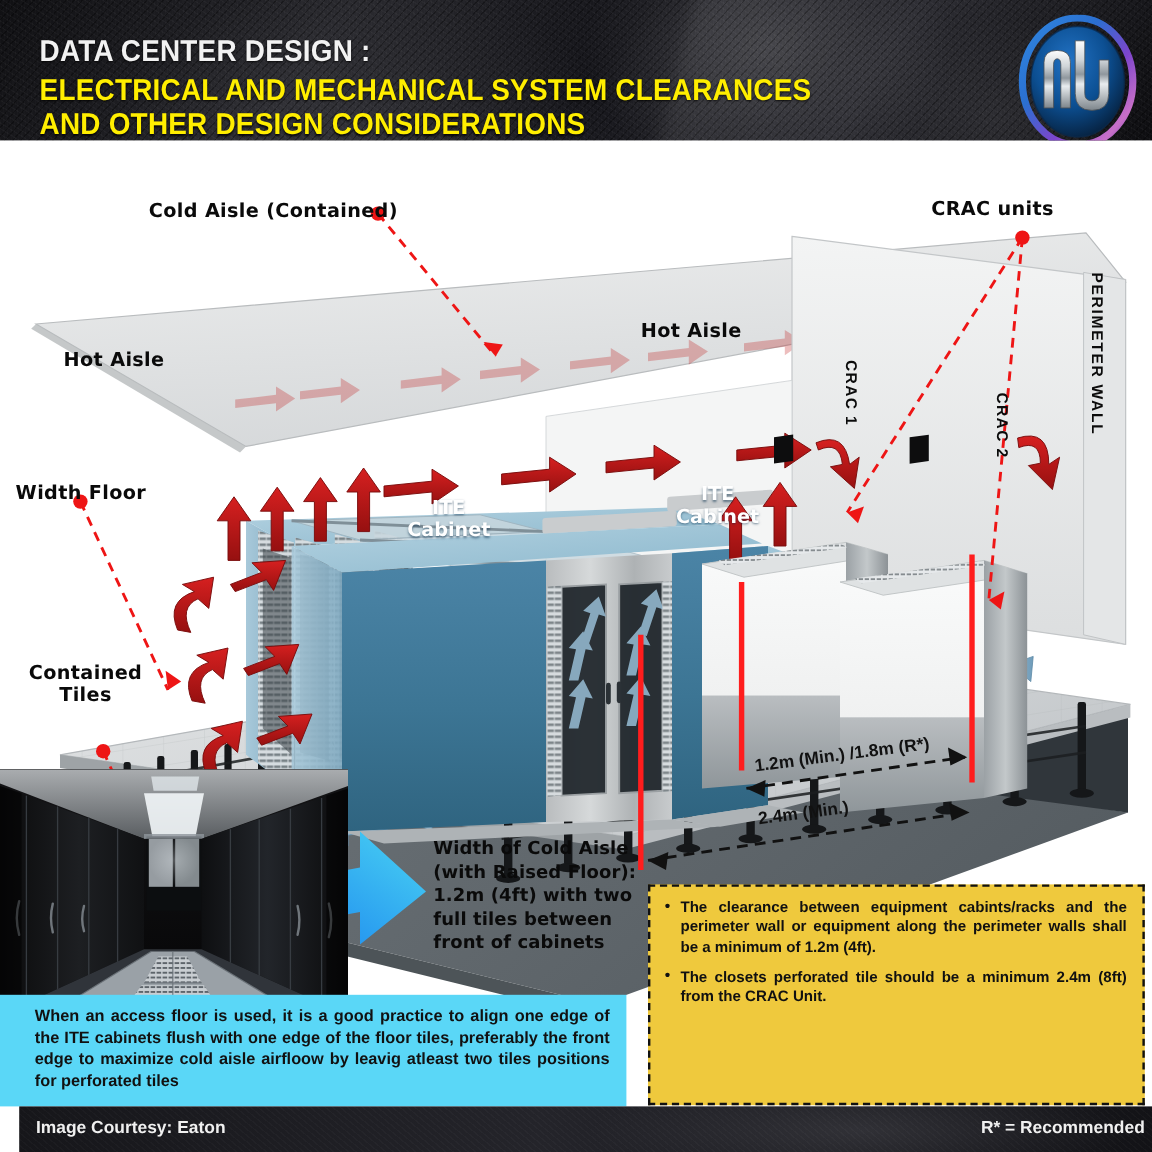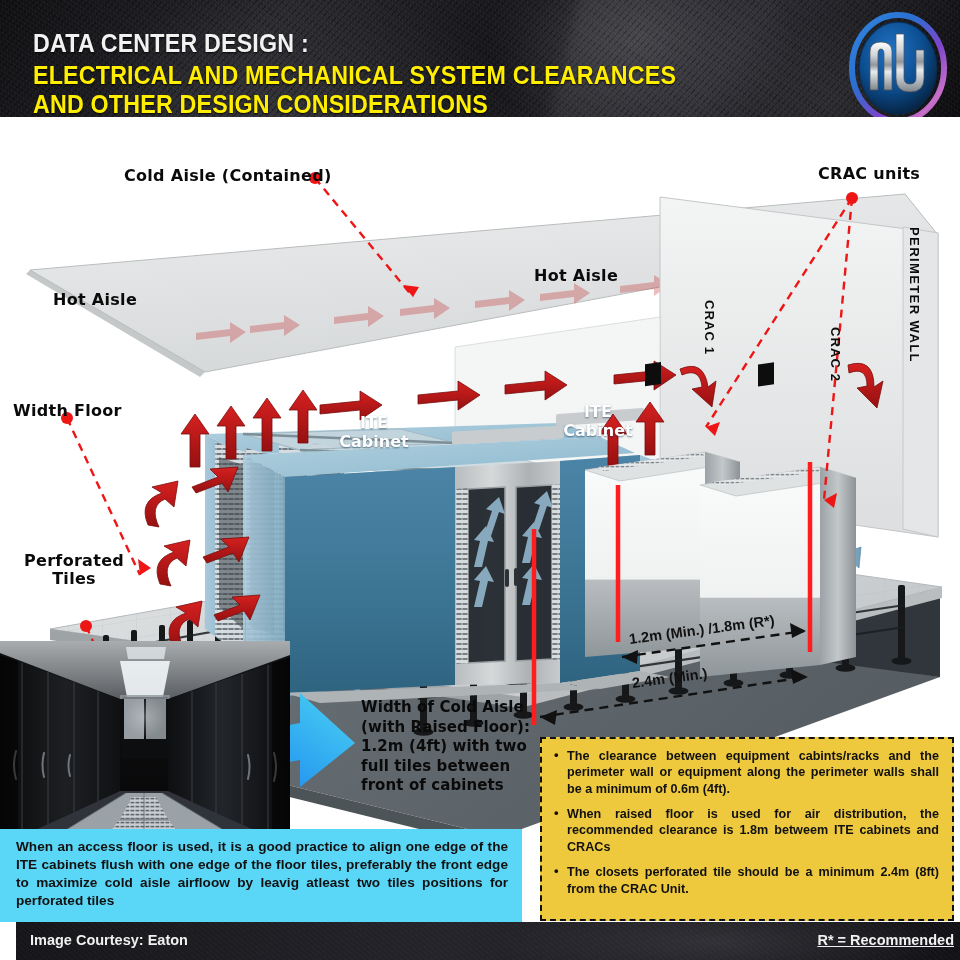--- a/index.html
+++ b/index.html
@@ -94,37 +94,37 @@
   #yellowbox li::before{
     content:"•"; position:absolute; left:1px; top:-1px; font-size:13px;
   }
 
   
   #cyanbox{
     position:absolute; left:0; top:829px; width:522px; height:93px; z-index:36;
     background:#5ad7f7; padding:9px 14px 0 16px;
   }
   #cyanbox p{ font-size:13.6px; font-weight:bold; color:#111; line-height:1.32;
-              text-align:justify; font-family:"Liberation Sans", sans-serif; }
+              text-align:justify; font-family:"Liberation Sans", sans-serif;margin-left:13px; }
 
   
   #footer{
     position:absolute; left:16px; top:922px; width:960px; height:38px; z-index:40;
     background:
       radial-gradient(ellipse 300px 60px at 700px 20px, rgba(70,70,76,.5), rgba(0,0,0,0) 75%),
       linear-gradient(95deg,#16161a 0%,#24242a 45%,#121216 100%);
   }
   #footer::before{
     content:""; position:absolute; inset:0;
     background-image:repeating-linear-gradient(40deg, rgba(255,255,255,.025) 0 1px, rgba(0,0,0,0) 1px 4px);
   }
   .ftr-txt{ position:absolute; top:10px; font-size:14.5px; font-weight:bold;
             color:#f0f0f0; font-stretch:condensed; z-index:3; }
   #ftr-left{ left:14px; }
-  #ftr-right{ right:22px;text-decoration:underline; }
+  #ftr-right{ right:22px; }
 </style>
 </head>
 <body>
 
 <div id="page">
 
   <div id="header">
     <div class="hdr-txt" id="hdr-l1">DATA CENTER DESIGN :</div>
     <div class="hdr-txt" id="hdr-l2">ELECTRICAL AND MECHANICAL SYSTEM CLEARANCES</div>
     <div class="hdr-txt" id="hdr-l3">AND OTHER DESIGN CONSIDERATIONS</div>
@@ -500,25 +500,25 @@
             <stop offset="55%" stop-color="#2a9ef0"></stop>
             <stop offset="100%" stop-color="#4ad3f3"></stop>
           </linearGradient>
         </defs>
         <path d="M163,683 Q171,620 225,600 L300,586 L300,556 L355,606 L300,650 L300,623 L240,634
                  Q198,648 196,690 Z" fill="url(#bluecurve)"></path>
       </g>
     </svg>
 
     <div class="callout md" style="left:124px;top:6px;margin-top:24px;">Cold Aisle (Contained)</div>
-    <div class="callout md" style="left:818px;top:28px;">CRAC units</div>
+    <div class="callout md" style="left:776px;top:28px;">CRAC units</div>
     <div class="callout md" style="left:53px;top:154px;">Hot Aisle</div>
     <div class="callout md" style="left:534px;top:130px;">Hot Aisle</div>
     <div class="callout md" style="left:13px;top:265px;">Width Floor</div>
-    <div class="callout md" style="left:24px;top:415px;white-space:pre-line;text-align:center;line-height:1.15;">Perforated
+    <div class="callout md" style="left:24px;top:415px;white-space:pre-line;text-align:center;line-height:1.15;">Contained
 Tiles</div>
 
     <div class="cab-label" style="left:333px;top:277px;width:82px;">ITE
 Cabinet</div>
     <div class="cab-label" style="left:557px;top:266px;width:82px;">ITE
 Cabinet</div>
     <div class="vlabel" style="left:702px;top:163px;">CRAC 1</div>
     <div class="vlabel" style="left:828px;top:190px;">CRAC 2</div>
     <div class="vlabel" style="left:907px;top:90px;letter-spacing:1.4px;">PERIMETER WALL</div>
 
@@ -612,22 +612,21 @@
   </div>
 
   <div id="aisle-note">Width of Cold Aisle
 (with Raised Floor):
 1.2m (4ft)  with two
 full   tiles   between
 front of cabinets</div>
 
   <div id="yellowbox">
     <ul>
-      <li>The clearance between equipment cabints/racks and the perimeter wall or equipment along the perimeter walls shall be a minimum of 0.6m (4ft).</li>
-      <li>When raised floor is used for air distribution, the recommended clearance is 1.8m betweem ITE cabinets and CRACs</li>
+      <li>The clearance between equipment cabints/racks and the perimeter wall or equipment along the perimeter walls shall be a minimum of 1.2m (4ft).</li>
       <li>The closets perforated tile should be a minimum 2.4m (8ft) from the CRAC Unit.</li>
     </ul>
   </div>
 
   <div id="cyanbox">
     <p>When an access floor is used, it is a good practice to align one edge of the ITE cabinets flush with one edge of the floor tiles, preferably the front edge to maximize cold aisle airfloow by leavig atleast two tiles positions for perforated tiles</p>
   </div>
 
   <div id="footer">
     <div class="ftr-txt" id="ftr-left">Image Courtesy:  Eaton</div>

